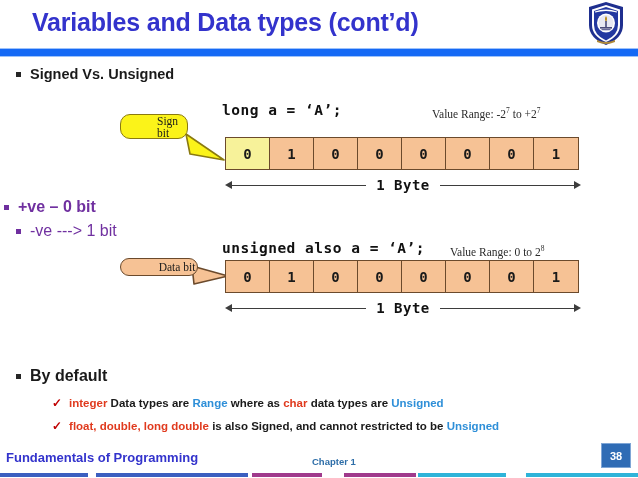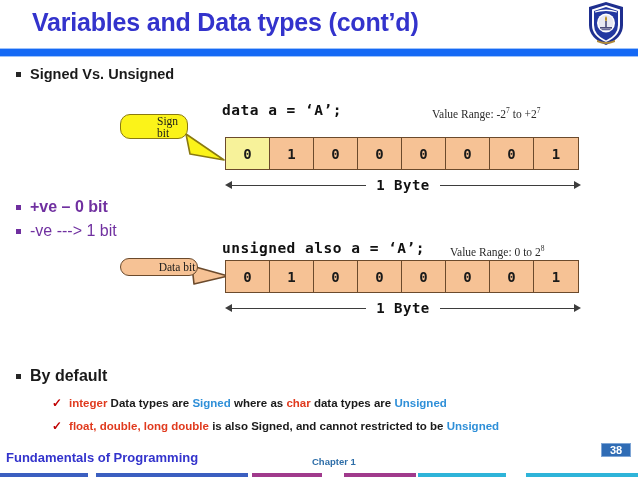--- a/index.html
+++ b/index.html
@@ -68,21 +68,21 @@
   .sq-purple { background: #6f2f9f; }
 
   #bullet-signed {
     left: 16px;
     top: 66px;
     font-size: 14.5px;
     font-weight: bold;
     color: #1a1a1a;
   }
   #bullet-pos {
-    left: 16px;
+    left: 4px;
     top: 198px;
     font-size: 16px;
     font-weight: bold;
     color: #7030a0;
   }
   #bullet-neg {
     left: 16px;
     top: 222px;
     font-size: 16px;
     font-weight: normal;
@@ -235,21 +235,21 @@
     font-size: 9.5px;
     font-weight: bold;
     color: #2e6ea8;
     white-space: nowrap;
   }
   #slide-number {
     position: absolute;
     right: 7px;
     top: 443px;
     width: 30px;
-    height: 14px;
+    height: 25px;
     background: #2f6cb5;
     border: 1px solid #7fa6d6;
     box-sizing: border-box;
     display: flex;
     align-items: center;
     justify-content: center;
     color: #ffffff;
     font-size: 11px;
     font-weight: bold;
   }
@@ -288,21 +288,21 @@
 </div>
 
 <div class="bullet-row" id="bullet-signed">
   <span class="sq-marker sq-dark"></span>
   <span>Signed Vs. Unsigned</span>
 </div>
 
 <div id="diagram-panel">
 
   <div class="diagram-block">
-    <div class="code-label" style="left:112px; top:10px;">data a = ‘A’;</div>
+    <div class="code-label" style="left:112px; top:10px;">long a = ‘A’;</div>
 
     <div class="range-label" style="left:322px; top:14px;">
       <span>Value Range: -2</span><sup>7</sup><span> to +2</span><sup>7</sup>
     </div>
 
     <svg class="callout-tail" style="left:70px; top:38px;" width="70" height="42">
       <path d="M6 4 L44 30 L10 24 Z" fill="#fbf319" stroke="#8a7a10" stroke-width="1.6" stroke-linejoin="round"></path>
     </svg>
     <div class="callout callout-sign" style="left:10px; top:22px; width:68px; height:25px;">
       <span>Sign bit</span>
@@ -372,21 +372,21 @@
   <span>-ve ---&gt; 1 bit</span>
 </div>
 
 <div class="bullet-row" id="bullet-default">
   <span class="sq-marker sq-dark"></span>
   <span>By default</span>
 </div>
 
 <div class="check-row" id="check-integer">
   <span class="check-mark">✓</span>
-  <span><span class="t-red">integer</span><span> Data types are </span><span class="t-blue">Signed</span><span> where as </span><span class="t-red">char</span><span> data types are </span><span class="t-blue">Unsigned</span></span>
+  <span><span class="t-red">integer</span><span> Data types are </span><span class="t-blue">Range</span><span> where as </span><span class="t-red">char</span><span> data types are </span><span class="t-blue">Unsigned</span></span>
 </div>
 
 <div class="check-row" id="check-float">
   <span class="check-mark">✓</span>
   <span><span class="t-red">float, double, long double</span><span> is also Signed, and cannot restricted to be </span><span class="t-blue">Unsigned</span></span>
 </div>
 
 <div id="footer-title">Fundamentals of Programming</div>
 <div id="footer-chapter">Chapter 1</div>
 <div id="slide-number">38</div>

